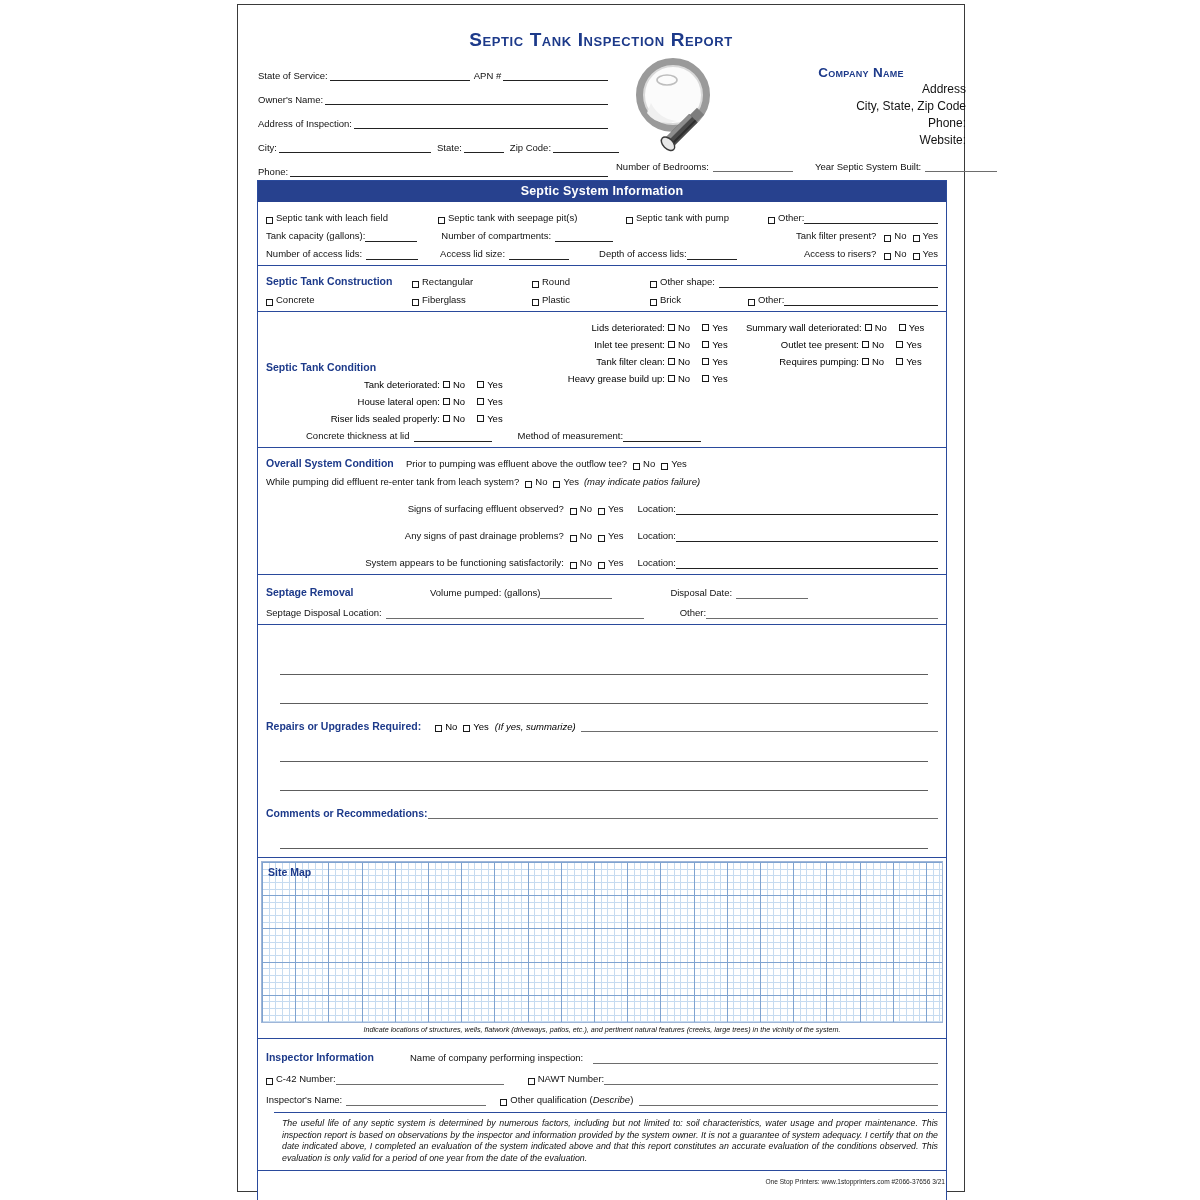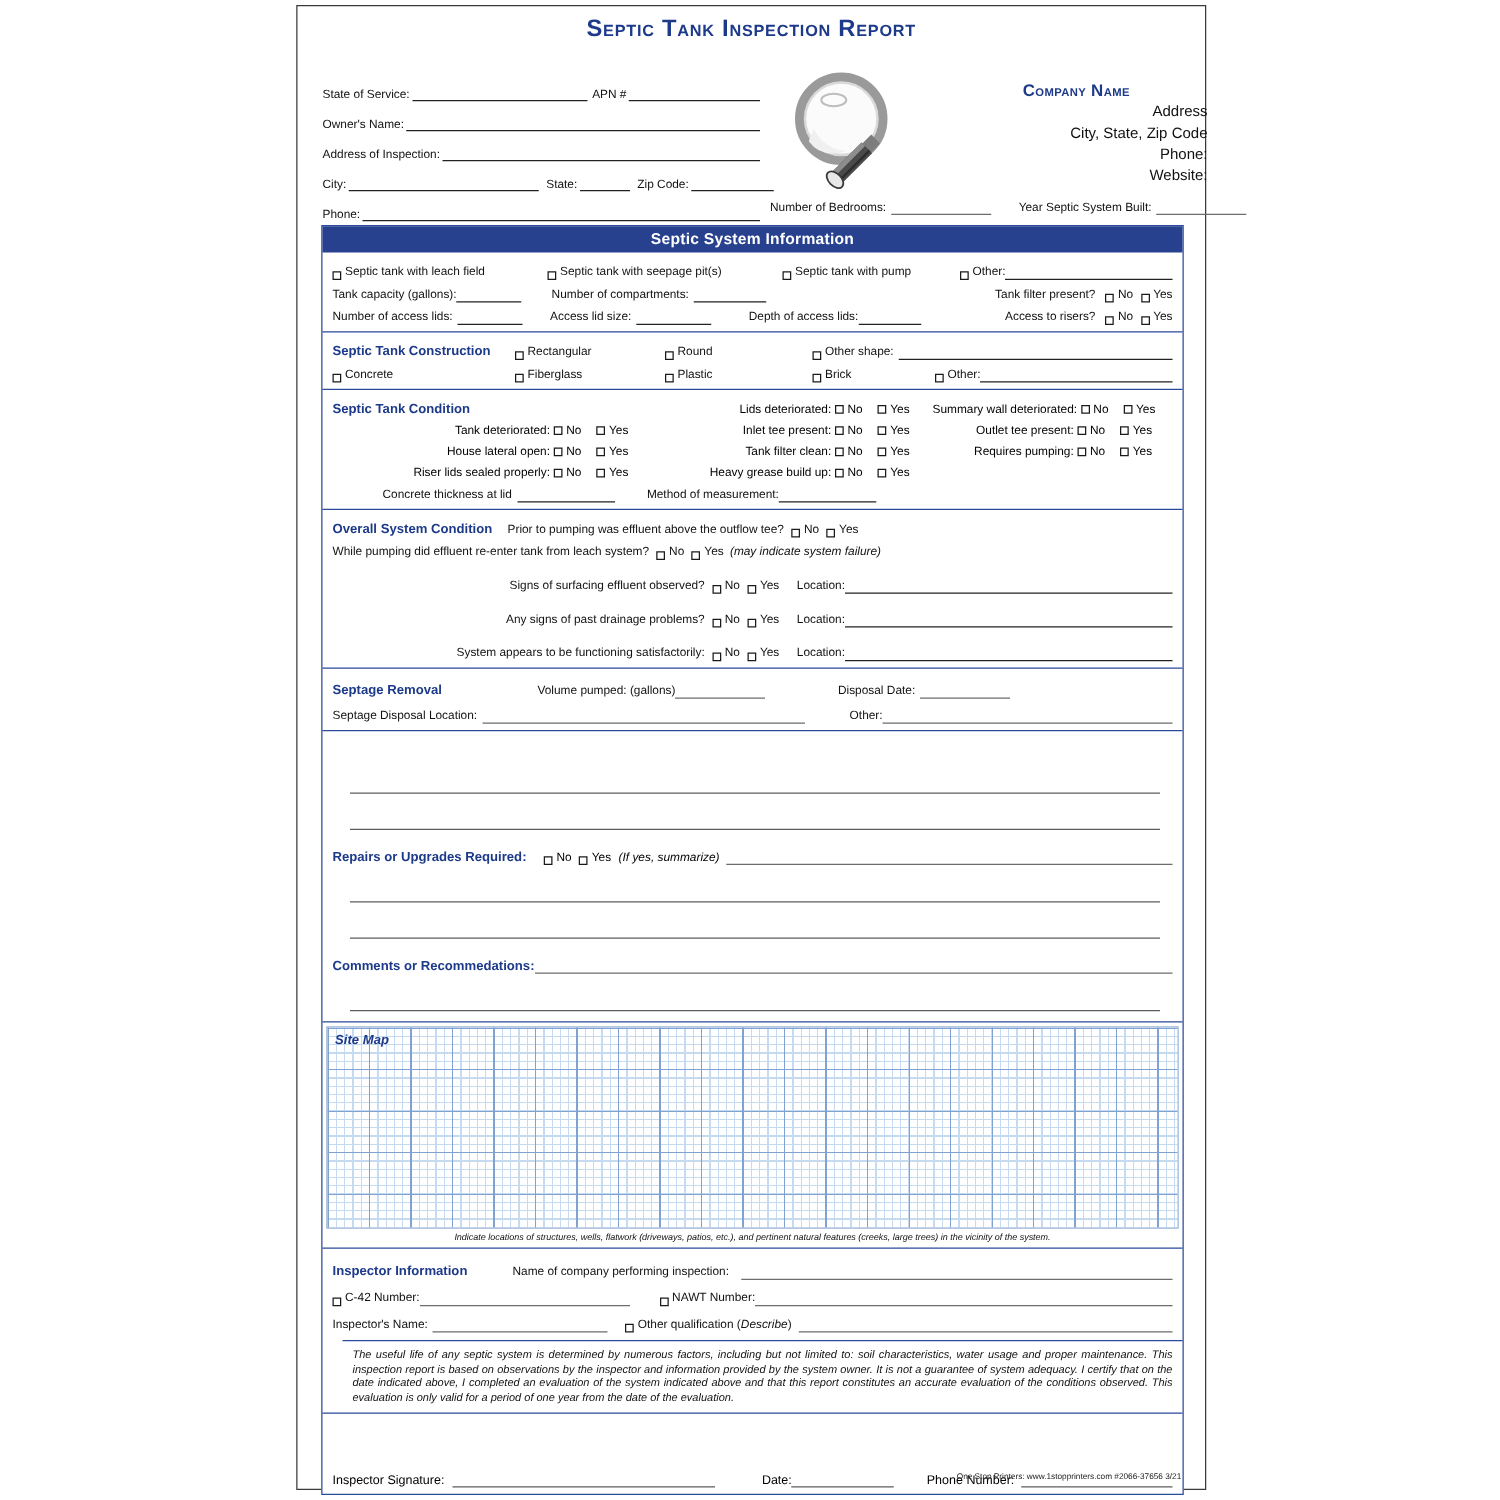--- a/index.html
+++ b/index.html
@@ -9,21 +9,21 @@
     -webkit-font-smoothing:antialiased;
   }
   .page{
     position:absolute;left:237px;top:4px;width:728px;height:1188px;
     border:1.5px solid #3a3a3a;background:#fff;box-sizing:border-box;
   }
   .inner{position:relative;width:100%;height:100%;}
 
   
   .doc-title{
-    position:absolute;left:0;top:8px;width:100%;text-align:center;
+    position:absolute;left:0;top:24px;width:100%;text-align:center;
     color:#1d3a8a;font-weight:bold;font-size:19px;letter-spacing:.6px;
     font-variant:small-caps;
   }
   .hdr-fields{position:absolute;left:20px;top:52px;width:350px;font-size:9.5px;color:#111;}
   .fl{position:relative;height:24px;white-space:nowrap;display:flex;align-items:flex-end;}
   .fl .lbl{flex:0 0 auto;padding-right:2px;line-height:11px;}
   .rule{flex:1 1 auto;border-bottom:1px solid #222;height:11px;min-width:10px;}
   .rule.w-short{flex:0 0 40px;}
   .rule.w-mid{flex:0 0 66px;}
   .company-box{
@@ -61,21 +61,21 @@
   .u{border-bottom:1px solid #222;height:11px;display:inline-block;vertical-align:bottom;}
   .u.g{border-bottom-color:#6d6d6d;}
 
   .opt{display:flex;align-items:flex-end;flex:0 0 auto;}
   .ny{display:inline-flex;align-items:flex-end;}
   .ny .cb{margin-left:6px;}
 
   
   .cond-grid{display:flex;}
   .cond-col{flex:0 0 auto;}
-  .cond-col.c1{width:255px;}
+  .cond-col.c1{width:255px;margin-top:40px;}
   .cond-col.c2{width:225px;}
   .cond-col.c3{width:194px;}
   .cline{display:flex;justify-content:flex-end;align-items:flex-end;font-size:9.5px;min-height:17px;white-space:nowrap;}
   .cline .ql{padding-right:3px;}
   .nybox{display:inline-flex;align-items:center;width:78px;justify-content:flex-start;}
   .nybox span.n{display:inline-flex;align-items:center;margin-right:12px;}
   .nybox span.y{display:inline-flex;align-items:center;}
 
   
   .noteline{border-bottom:1px solid #5d5d5d;height:1px;margin:0 10px 0 14px;}
@@ -84,21 +84,20 @@
   
   .sitemap-wrap{border-top:1.3px solid #2a4a9c;padding:3px;}
   .grid{
     position:relative;height:162px;border:1px solid #9fb6d8;box-sizing:border-box;
     background-color:#ffffff;
     background-image:
       repeating-linear-gradient(to right, #7fa3d0 0 1px, transparent 1px 33.2px),
       repeating-linear-gradient(to bottom, #7fa3d0 0 1px, transparent 1px 33.2px),
       repeating-linear-gradient(to right, #c6dbf0 0 1px, transparent 1px 6.64px),
       repeating-linear-gradient(to bottom, #c6dbf0 0 1px, transparent 1px 6.64px);
-    font-style: italic;
   }
   .grid .smlabel{position:absolute;left:6px;top:4px;color:#1d3a8a;font-weight:bold;font-size:10.5px;background:transparent;}
   .sm-cap{text-align:center;font-style:italic;font-size:7.2px;color:#111;padding:2px 0 1px;}
 
   
   .disclaimer{
     border-top:1.3px solid #2a4a9c;padding:5px 8px 6px;font-style:italic;font-size:8.8px;
     line-height:11.6px;text-align:justify;color:#111;margin-left:16px;
   }
   .sigwrap{border-top:1.3px solid #2a4a9c;height:64px;position:relative;}
@@ -451,21 +450,21 @@
       <div class="row tall">
         <span>While pumping did effluent re-enter tank from leach system?</span>
         <span class="ny">
           <span class="cb"></span>
           <span>No</span>
         </span>
         <span class="ny">
           <span class="cb"></span>
           <span>Yes</span>
         </span>
-        <span class="it" style="padding-left:5px">(may indicate system failure)</span>
+        <span class="it" style="padding-left:5px">(may indicate patios failure)</span>
       </div>
 
       <div class="row" style="min-height:22px;padding-top:5px">
         <span class="sp"></span>
         <span>Signs of surfacing effluent observed?</span>
         <span class="ny">
           <span class="cb"></span>
           <span>No</span>
         </span>
         <span class="ny">

